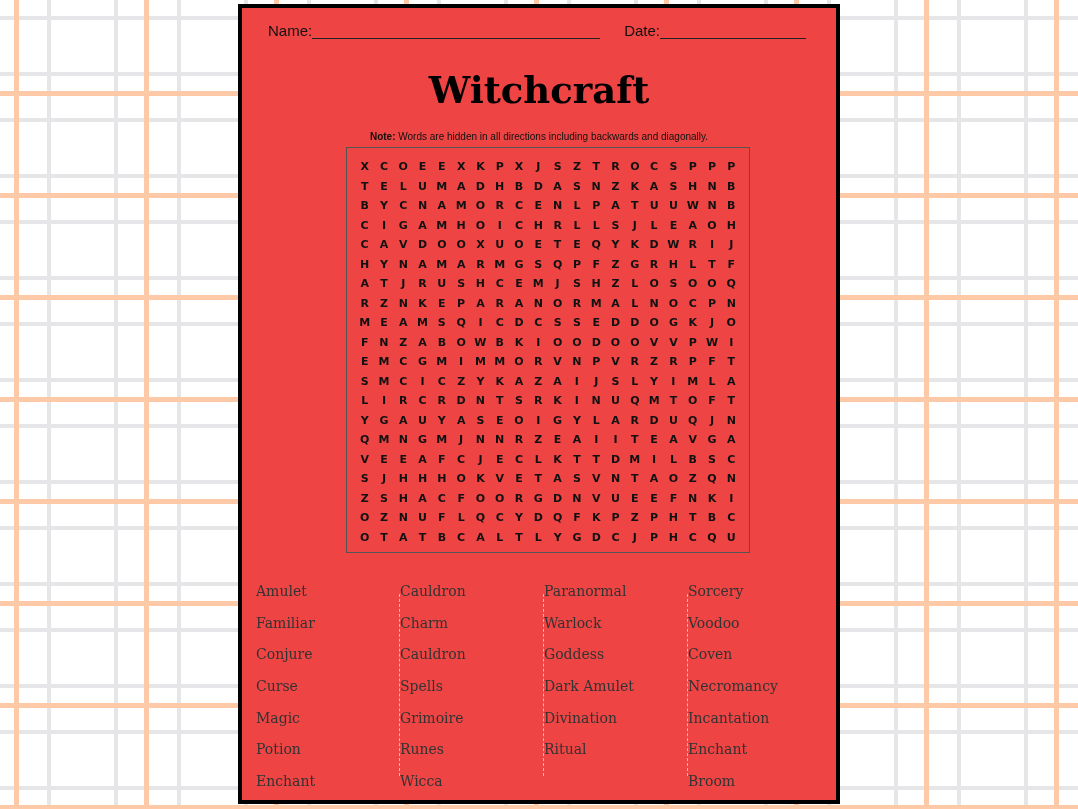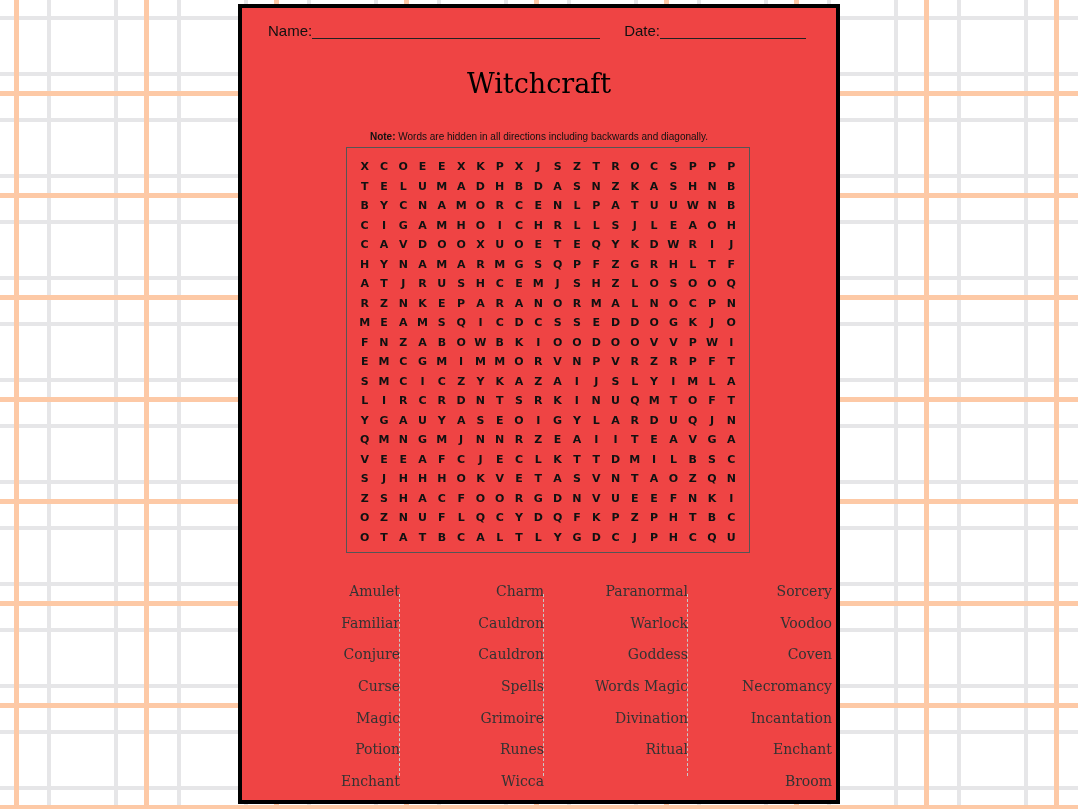--- a/index.html
+++ b/index.html
@@ -26,21 +26,21 @@
     background: #ef4444; border: 4px solid #000000;
   }
   .hdr {
     position: absolute; top: 14px; left: 26px; right: 30px;
     font-family: "Liberation Sans", sans-serif; font-size: 15px; color: #111;
     display: flex; justify-content: space-between;
   }
   .hdr .line { display: inline-block; border-bottom: 1px solid #222; height: 15px; vertical-align: bottom; }
   .title {
     position: absolute; top: 60px; left: 0; right: 0; text-align: center;
-    font-family: "DejaVu Serif", serif; font-weight: normal; font-size: 27px; color: #000;
+    font-family: "DejaVu Serif", serif; font-weight: bold; font-size: 37px; color: #000;
   }
   .note {
     position: absolute; top: 123px; left: 0; right: 0; text-align: center;
     font-family: "Liberation Sans", sans-serif; font-size: 10px; color: #111;
   }
   .note b { font-weight: bold; }
   .grid {
     position: absolute; left: 104px; top: 139px; width: 404px; height: 406px;
     border: 1px solid #555; box-sizing: border-box;
     padding: 9px 8px 0 8px;
@@ -50,21 +50,21 @@
     width: 19.3px; text-align: center;
     font-family: "DejaVu Sans", sans-serif; font-weight: bold; font-size: 11px; color: #111;
     line-height: 19.5px;
   }
   .words {
     position: absolute; top: 568px; left: 14px; width: 576px; height: 220px;
     display: flex;
   }
   .word-col { width: 144px; position: relative; }
   .word {
-    height: 31.7px; line-height: 31.7px; text-align: right;
+    height: 31.7px; line-height: 31.7px; text-align: left;
     font-family: "DejaVu Serif", serif; font-size: 14px; color: #333;
   }
   .divider {
     position: absolute; top: 18px; height: 182px; width: 0;
     border-left: 1.5px dashed #c8c8c8;
   }
 </style>
 </head>
 <body>
 
@@ -535,34 +535,34 @@
         <div class="word">Amulet</div>
         <div class="word">Familiar</div>
         <div class="word">Conjure</div>
         <div class="word">Curse</div>
         <div class="word">Magic</div>
         <div class="word">Potion</div>
         <div class="word">Enchant</div>
         <div class="divider" style="left: 143px;"></div>
       </div>
       <div class="word-col">
+        <div class="word">Cauldron</div>
         <div class="word">Charm</div>
-        <div class="word">Cauldron</div>
         <div class="word">Cauldron</div>
         <div class="word">Spells</div>
         <div class="word">Grimoire</div>
         <div class="word">Runes</div>
         <div class="word">Wicca</div>
         <div class="divider" style="left: 143px;"></div>
       </div>
       <div class="word-col">
         <div class="word">Paranormal</div>
         <div class="word">Warlock</div>
         <div class="word">Goddess</div>
-        <div class="word">Words Magic</div>
+        <div class="word">Dark Amulet</div>
         <div class="word">Divination</div>
         <div class="word">Ritual</div>
         <div class="divider" style="left: 143px;"></div>
       </div>
       <div class="word-col">
         <div class="word">Sorcery</div>
         <div class="word">Voodoo</div>
         <div class="word">Coven</div>
         <div class="word">Necromancy</div>
         <div class="word">Incantation</div>

